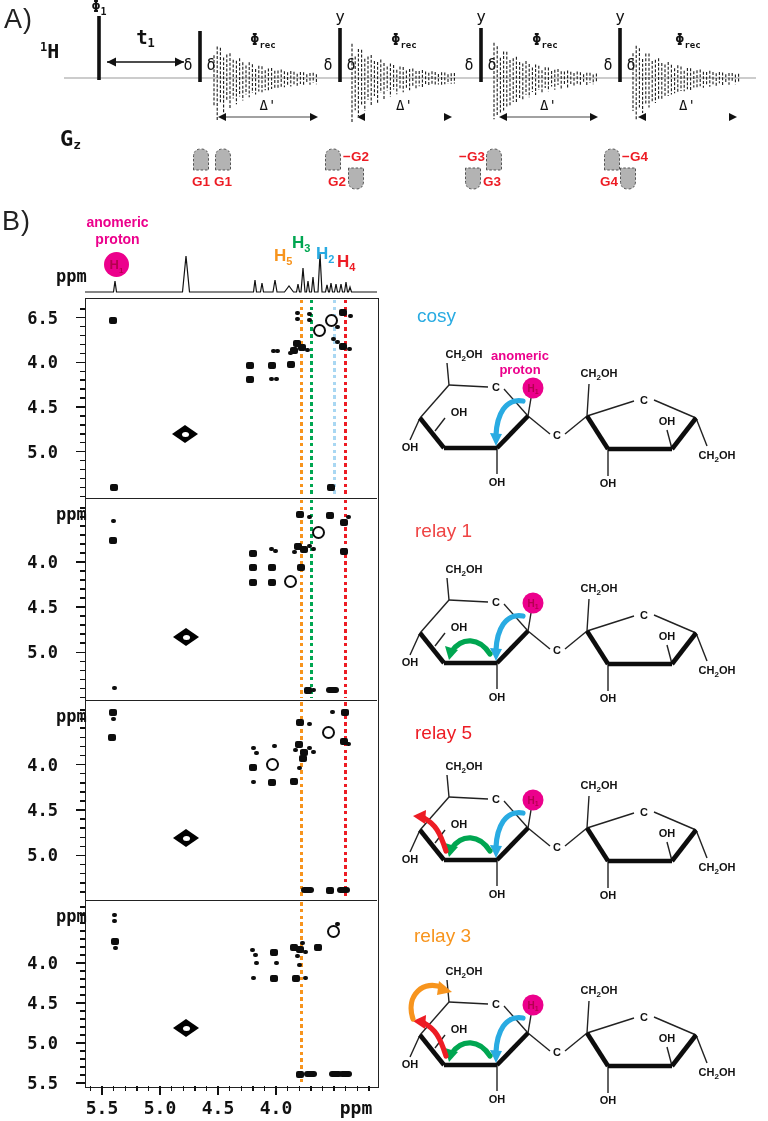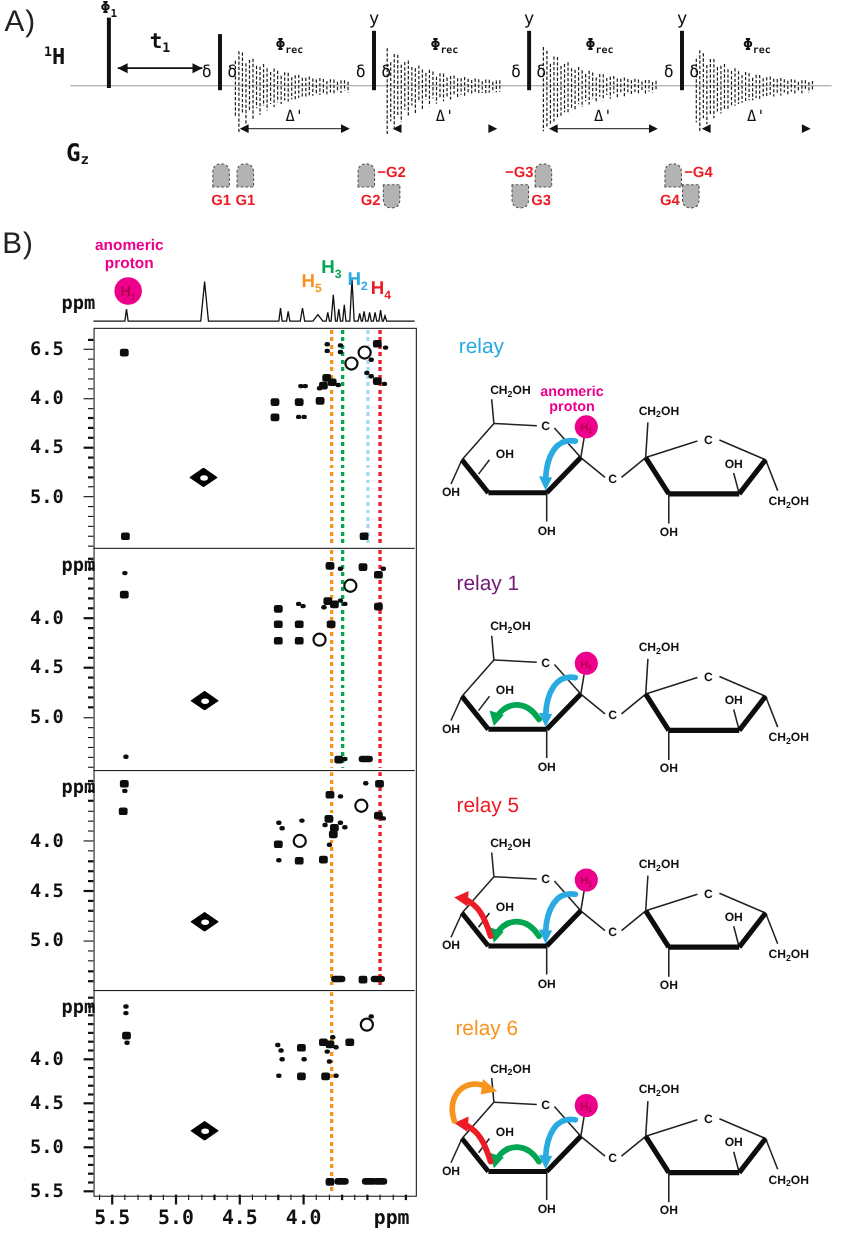--- a/index.html
+++ b/index.html
@@ -687,17 +687,17 @@
     <div class="xtick" style="left: 159.3px; top: 1086px; width: 1.5px; height: 9px; position: absolute;"></div>
     <div class="mono xlab" style="left: 138px; top: 1097px; font-family: &quot;DejaVu Sans Mono&quot;, &quot;Liberation Mono&quot;, monospace; font-weight: bold; position: absolute;">5.0</div>
     <div class="xtick" style="left: 147.7px; top: 1086px; width: 1.5px; height: 5px; position: absolute;"></div>
     <div class="xtick" style="left: 136.1px; top: 1086px; width: 1.5px; height: 5px; position: absolute;"></div>
     <div class="xtick" style="left: 124.5px; top: 1086px; width: 1.5px; height: 5px; position: absolute;"></div>
     <div class="xtick" style="left: 112.9px; top: 1086px; width: 1.5px; height: 5px; position: absolute;"></div>
     <div class="xtick" style="left: 101.3px; top: 1086px; width: 1.5px; height: 9px; position: absolute;"></div>
     <div class="mono xlab" style="left: 80px; top: 1097px; font-family: &quot;DejaVu Sans Mono&quot;, &quot;Liberation Mono&quot;, monospace; font-weight: bold; position: absolute;">5.5</div>
     <div class="xtick" style="left: 89.7px; top: 1086px; width: 1.5px; height: 5px; position: absolute;"></div>
     <div class="mono xlab" style="left: 334px; top: 1097px; font-family: &quot;DejaVu Sans Mono&quot;, &quot;Liberation Mono&quot;, monospace; font-weight: bold; position: absolute;">ppm</div>
-    <div class="stitle" style="left: 417px; top: 305px; color: rgb(41, 171, 226); position: absolute;">relay</div>
-    <div class="stitle" style="left: 415px; top: 520px; color: #701a75; position: absolute;">relay 1</div>
+    <div class="stitle" style="left: 417px; top: 305px; color: rgb(41, 171, 226); position: absolute;">cosy</div>
+    <div class="stitle" style="left: 415px; top: 520px; color: #ef4444; position: absolute;">relay 1</div>
     <div class="stitle" style="left: 415px; top: 722px; color: rgb(237, 28, 36); position: absolute;">relay 5</div>
-    <div class="stitle" style="left: 414px; top: 925px; color: rgb(247, 148, 29); position: absolute;">relay 6</div>
+    <div class="stitle" style="left: 414px; top: 925px; color: rgb(247, 148, 29); position: absolute;">relay 3</div>
   </div>
 
 </body></html>

